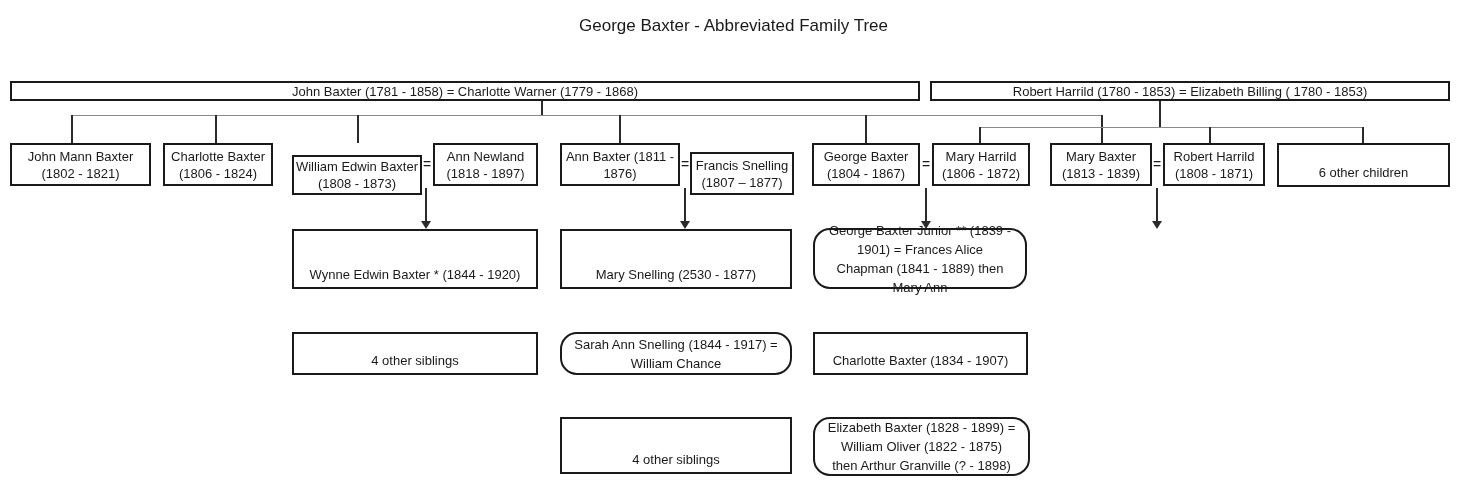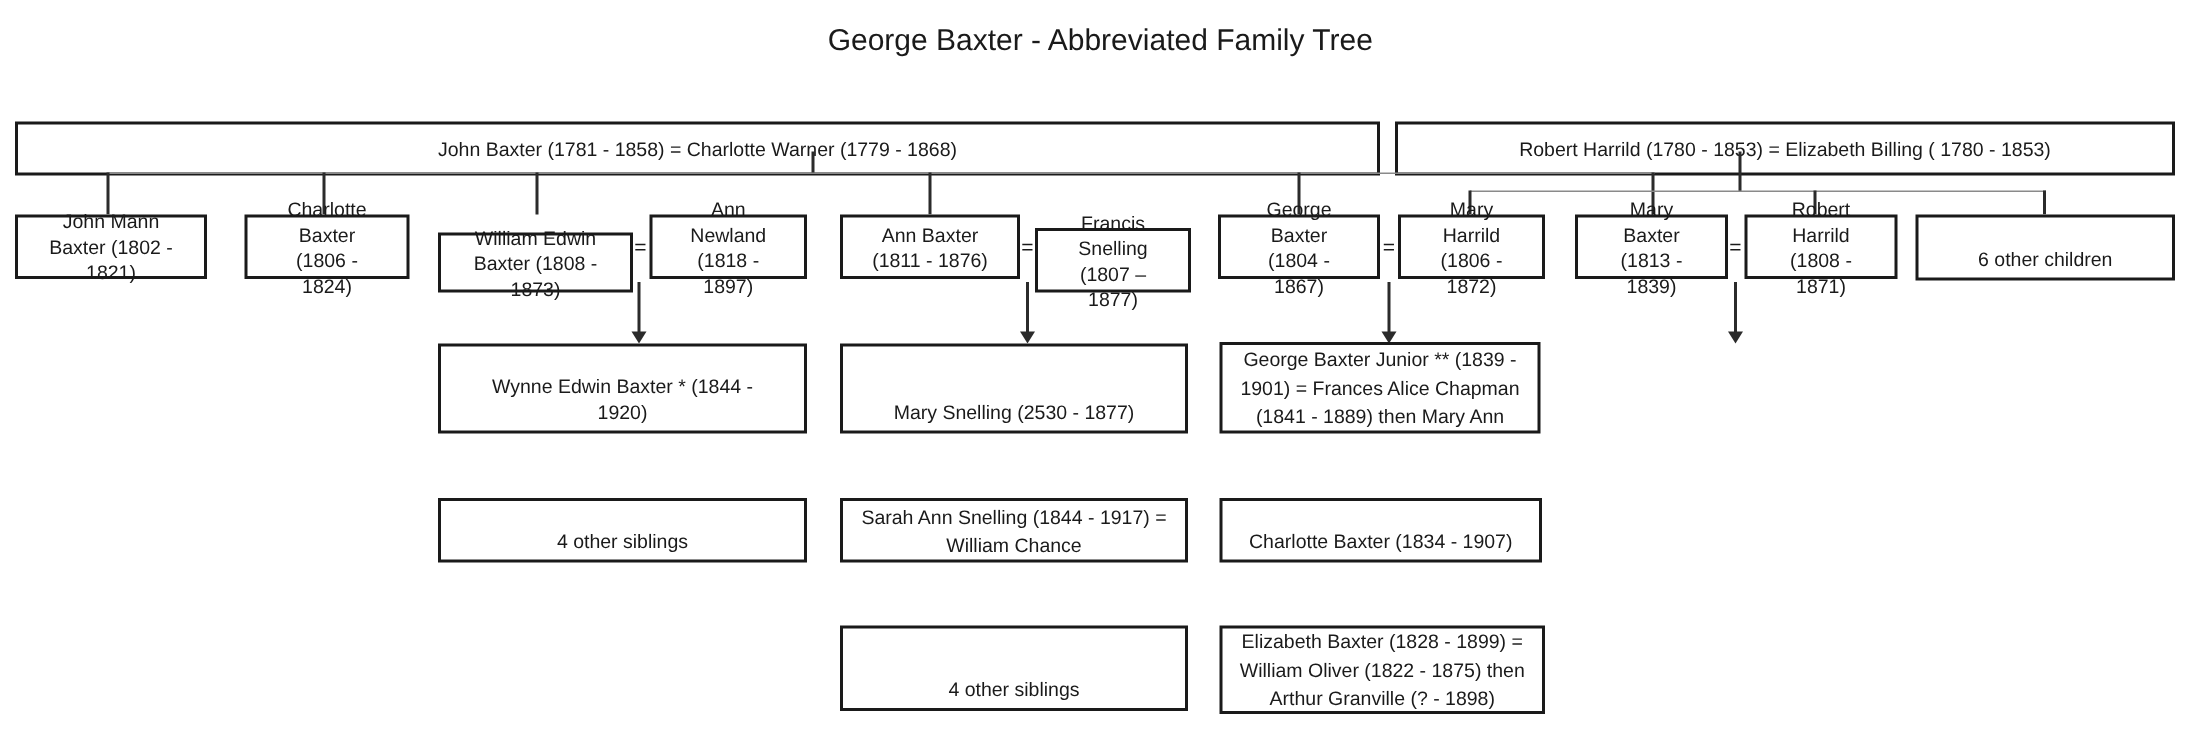--- a/index.html
+++ b/index.html
@@ -6,33 +6,33 @@
   #canvas{
     position:relative;
     width:1467px;height:490px;
     background:var(--background,#fff);
     font-family:"Liberation Sans",sans-serif;
     color:var(--text,#1a1a1a);
     overflow:hidden;
   }
   .title{
     position:absolute;left:0;right:0;top:16px;
-    text-align:center;font-size:20px;color:var(--text,#1a1a1a);
+    text-align:center;font-size:17px;color:var(--text,#1a1a1a);
   }
   .node{
     position:absolute;box-sizing:border-box;
     border:2px solid var(--box-border,#1a1a1a);
     background:#fff;font-size:13px;line-height:17px;
     text-align:center;display:flex;flex-direction:column;
-    justify-content:center;align-items:center;padding:16px;
+    justify-content:center;align-items:center;padding:0;
     color:var(--text,#1a1a1a);
   }
   .wide{line-height:15px;}
   .v-bottom{justify-content:flex-end;padding-bottom:4px;}
-  .ml{line-height:19px;padding:0 2px;}
+  .ml{line-height:19px;padding:0 12px;border-radius:17px;}
   .eq{
     position:absolute;font-size:14px;line-height:16px;width:16px;
     text-align:center;transform:translateX(-50%);
     color:var(--text,#1a1a1a);
   }
   .hline{position:absolute;height:1px;background:var(--connector-rail,#8a8a8a);}
   .vline{position:absolute;width:2px;background:var(--connector-line,#303030);}
   .stem{position:absolute;width:2px;background:var(--connector-line,#1a1a1a);}
   .ahead{
     position:absolute;width:0;height:0;
@@ -58,21 +58,21 @@
   <div class="vline" style="left:619px;top:115px;height:28px;"></div>
   <div class="vline" style="left:865px;top:115px;height:28px;"></div>
   <div class="vline" style="left:1101px;top:115px;height:28px;"></div>
 
   <div class="stem" style="left:1159px;top:101px;height:27px;"></div>
   <div class="hline" style="left:980px;top:127px;width:384px;"></div>
   <div class="vline" style="left:979px;top:127px;height:16px;"></div>
   <div class="vline" style="left:1209px;top:127px;height:16px;"></div>
   <div class="vline" style="left:1362px;top:127px;height:16px;"></div>
 
-  <div class="node" style="left:10px;top:143px;width:128px;height:43px;">John Mann Baxter (1802 - 1821)</div>
+  <div class="node" style="left:10px;top:143px;width:141px;height:43px;">John Mann Baxter (1802 - 1821)</div>
   <div class="node" style="left:163px;top:143px;width:110px;height:43px;">Charlotte Baxter (1806 - 1824)</div>
   <div class="node" style="left:292px;top:143px;width:130px;height:40px;margin-top:12px;">William Edwin Baxter (1808 - 1873)</div>
   <div class="eq" style="left:427px;top:156px;">=</div>
   <div class="node" style="left:433px;top:143px;width:105px;height:43px;">Ann Newland (1818 - 1897)</div>
   <div class="node" style="left:560px;top:143px;width:120px;height:43px;">Ann Baxter (1811 - 1876)</div>
   <div class="eq" style="left:685px;top:156px;">=</div>
   <div class="node" style="left:690px;top:152px;width:104px;height:43px;">Francis Snelling (1807 – 1877)</div>
   <div class="node" style="left:812px;top:143px;width:108px;height:43px;">George Baxter (1804 - 1867)</div>
   <div class="eq" style="left:926px;top:156px;">=</div>
   <div class="node" style="left:932px;top:143px;width:98px;height:43px;">Mary Harrild (1806 - 1872)</div>

